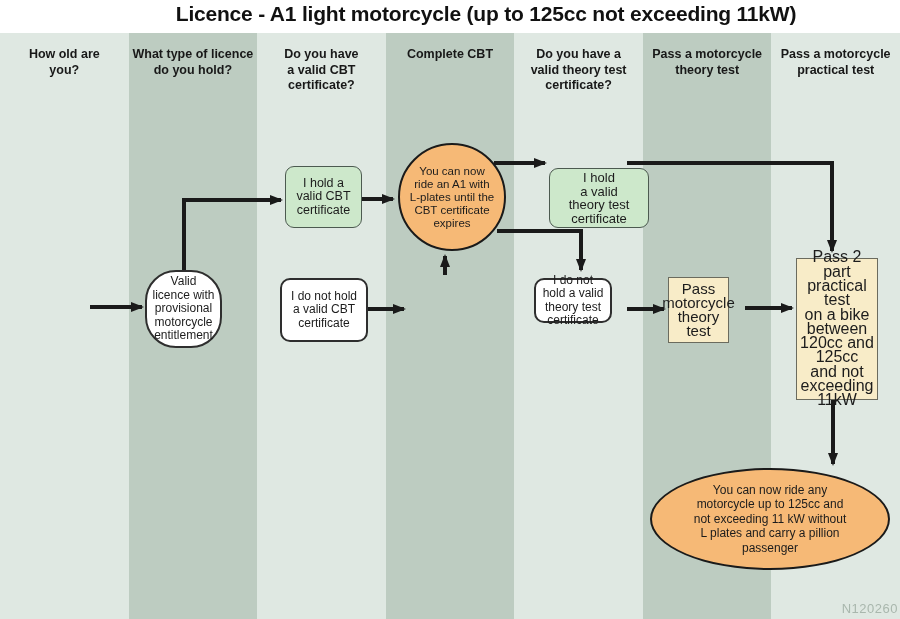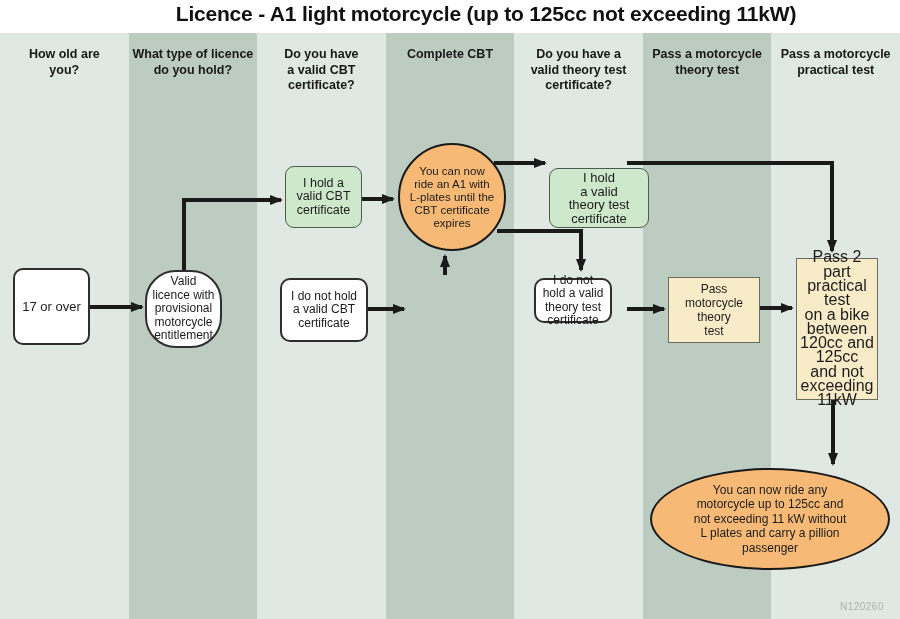--- a/index.html
+++ b/index.html
@@ -29,26 +29,26 @@
   .node.orange { background:var(--shape-orange,#f6b976); border:2.5px solid #1a1a1a; border-radius:50%; }
 
   #node-age            { left:13px;  top:268px; width:77px;  height:77px; font-size:13px; }
   #node-provisional    { left:145px; top:270px; width:77px;  height:78px;border-radius:31px; }
   #node-hold-cbt       { left:285px; top:166px; width:77px;  height:62px; font-size:12.5px; }
   #node-no-cbt         { left:280px; top:278px; width:88px;  height:64px; }
   #node-ride-a1        { left:398px; top:143px; width:108px; height:108px; font-size:11.5px; line-height:13px; }
   #node-complete-cbt   { left:408px; top:275px; width:82px;  height:70px; font-size:12.5px; line-height:14px; }
   #node-hold-theory    { left:549px; top:144px; width:100px;  height:60px; font-size:13px;margin-top:24px; }
   #node-no-theory      { left:534px; top:278px; width:78px;  height:45px; }
-  #node-pass-theory    { left:668px; top:277px; width:92px;  height:66px; font-size:12px; line-height:14px; }
+  #node-pass-theory    { left:668px; top:277px; width:61px;  height:66px; font-size:15px; line-height:14px; }
   #node-pass-practical { left:796px; top:258px; width:82px;  height:142px; font-size:16px; line-height:14.3px; }
   #node-ride-any       { left:650px; top:468px; width:240px; height:102px; line-height:14.5px; }
 
   .footer-note { position:absolute; top:582px; right:6px; font-size:13.5px; color:#1f1f1f; }
-  .footer-ref  { position:absolute; top:601px; right:16px; font-size:10px; color:#a9b7ad; letter-spacing:0.5px;padding-left:12px; }
+  .footer-ref  { position:absolute; top:601px; right:2px; font-size:13px; color:#a9b7ad; letter-spacing:0.5px;padding-left:12px; }
 </style>
 </head>
 <body>
 
 <div class="page">
 
   <h1 class="title">Licence - A1 light motorcycle (up to 125cc not exceeding 11kW)</h1>
 
   <div class="band light" style="left:0">
       <div class="band-label">How old are
@@ -92,21 +92,20 @@
     <path d="M359 309 H404" marker-end="url(#ah)"></path>
     <path d="M445 275 V256" marker-end="url(#ah)"></path>
     <path d="M494 163 H545" marker-end="url(#ah)"></path>
     <path d="M497 231 H581 V270" marker-end="url(#ah)"></path>
     <path d="M627 163 H832 V251" marker-end="url(#ah)"></path>
     <path d="M627 309 H664" marker-end="url(#ah)"></path>
     <path d="M745 308 H792" marker-end="url(#ah)"></path>
     <path d="M833 400 V464" marker-end="url(#ah)"></path>
   </svg>
 
-  <div class="node white" id="node-age">17 or over</div>
   <div class="node white" id="node-provisional">Valid
 licence with
 provisional
 motorcycle
 entitlement</div>
   <div class="node green" id="node-hold-cbt">I hold a
 valid CBT
 certificate</div>
   <div class="node white" id="node-no-cbt">I do not hold
 a valid CBT

